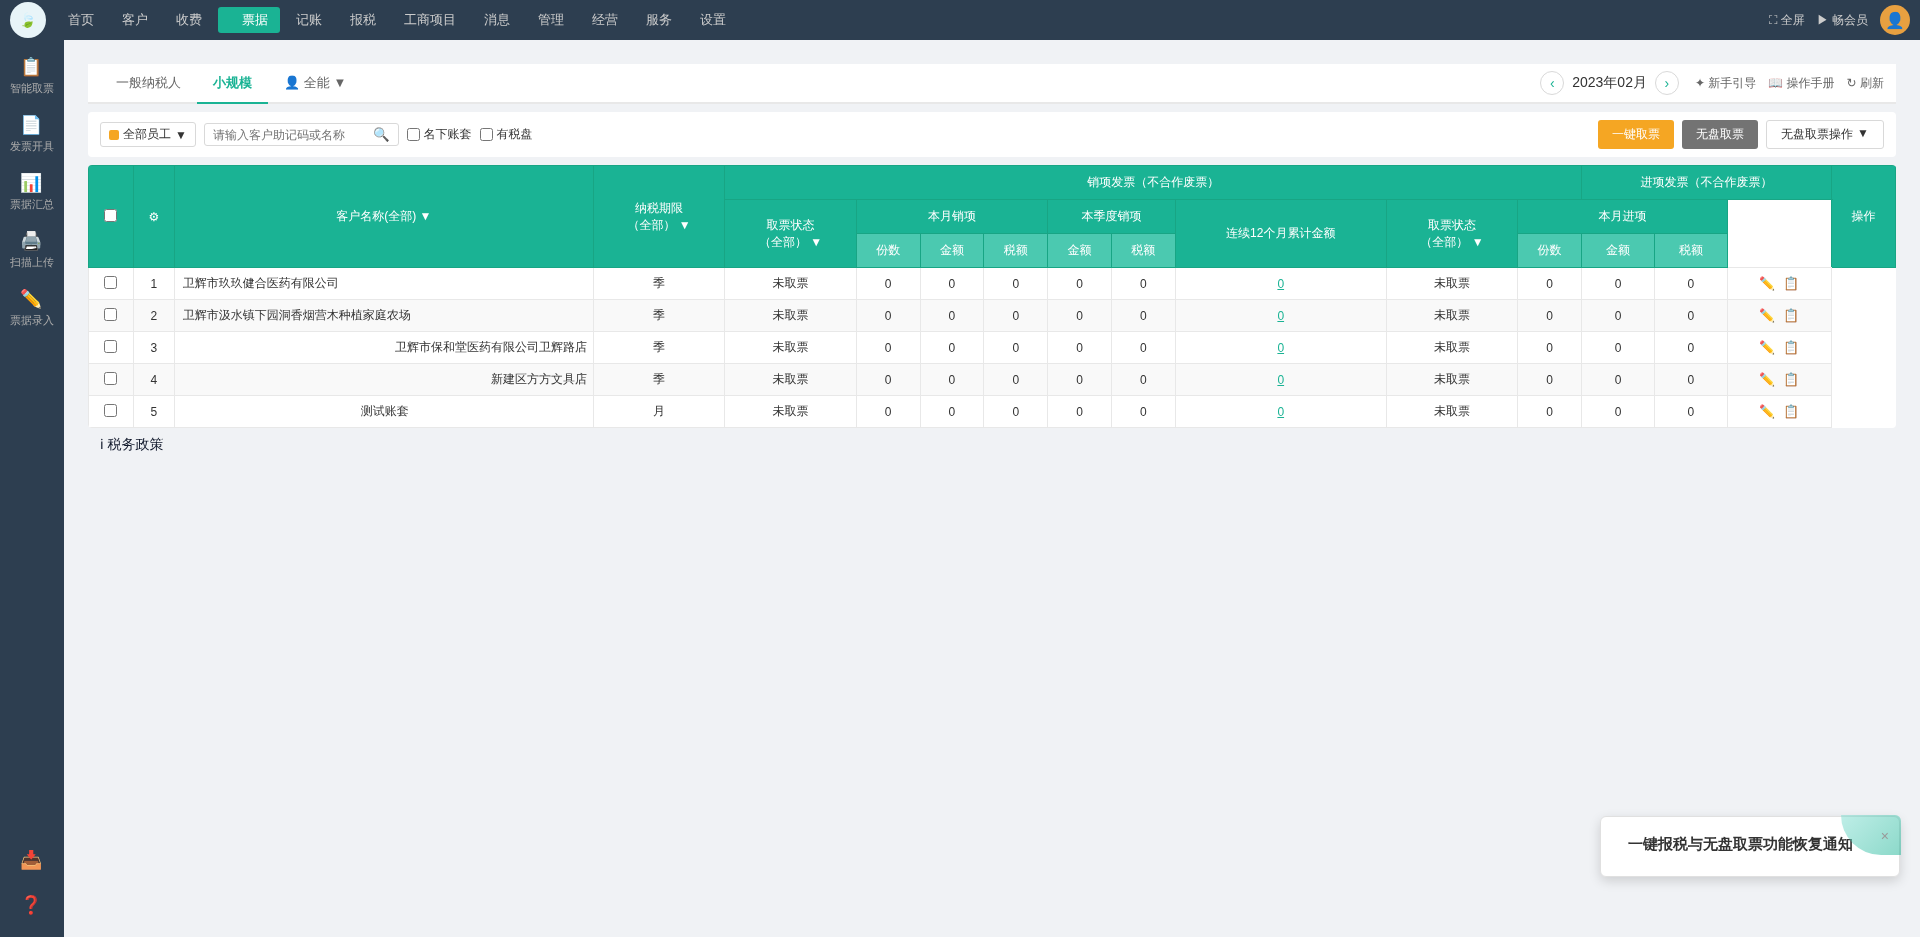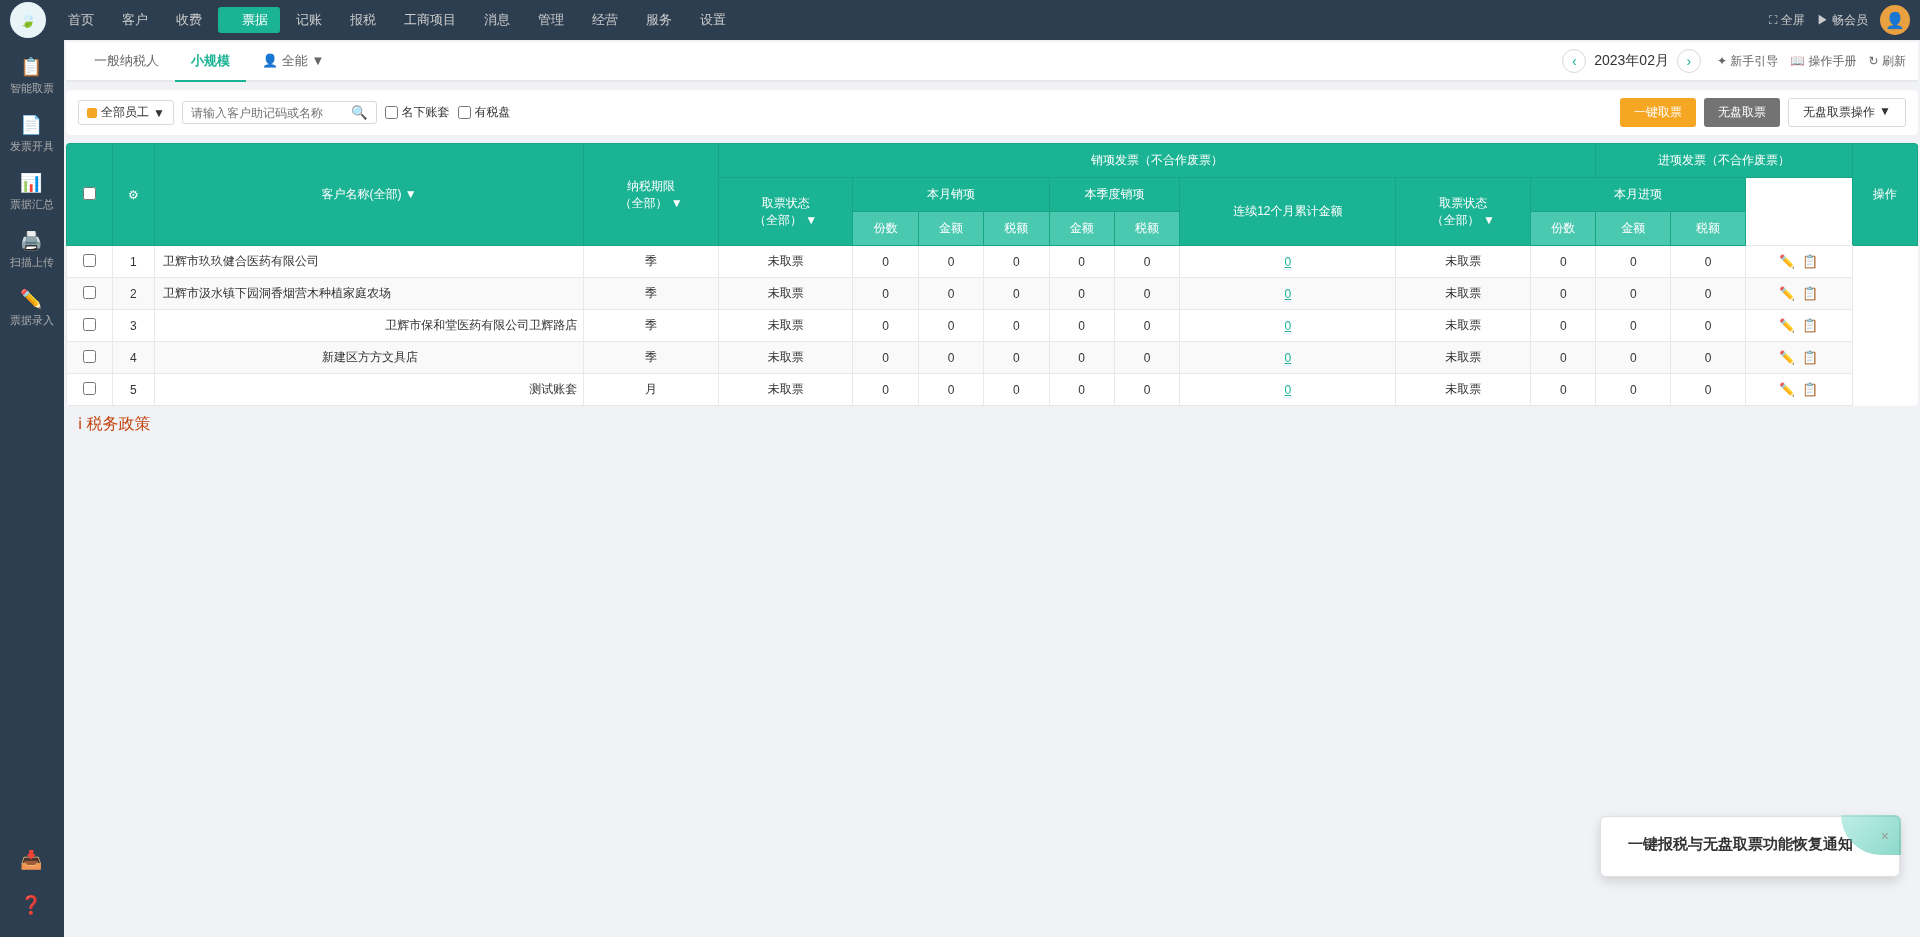--- a/index.html
+++ b/index.html
@@ -77,21 +77,21 @@
       margin-top: auto;
       display: flex; flex-direction: column; align-items: center; gap: 4px;
       padding-bottom: 10px;
     }
 
     
     .content {
       flex: 1;
       overflow: auto;
       background: #f0f2f5;
-      padding: 2px;
+      padding: 24px;
     }
 
     
     .tab-bar {
       background: #fff;
       display: flex; align-items: center;
       border-bottom: 2px solid #e8e8e8;
       padding: 0 12px;
       margin-bottom: 8px;
     }
@@ -220,22 +220,22 @@
     }
     .notification-popup .close-btn {
       position: absolute; top: 8px; right: 10px; cursor: pointer; color: #999; font-size: 14px;
     }
     .notification-popup .title { font-weight: bold; color: #333; margin-bottom: 6px; font-size: 15px; margin-left: 13px; }
     .notification-popup .content { color: #555; }
 
     
     .footer-hint {
       padding: 6px 12px;
-      color: #c2410c;
-      font-size: 16px;
+      color: #0f172a;
+      font-size: 14px;
       cursor: pointer;
     }
 
     
     .popup-wave {
       position: absolute;
       top: -2px; right: -2px;
       width: 60px; height: 40px;
       background: linear-gradient(135deg, #7eddd0 0%, #1ab394 100%);
       border-radius: 0 6px 0 40px;
@@ -443,42 +443,42 @@
       <td>0</td>
       <td>0</td>
       <td>
         <span class="edit-icon">✏️</span>
         <span class="view-icon" style="margin-left:4px;">📋</span>
       </td>
     </tr>
             <tr>
       <td><input type="checkbox" style=""></td>
       <td>4</td>
-      <td style="text-align:center; padding-left:8px;">新建区方方文具店</td>
+      <td style="text-align:right; padding-left:8px;">新建区方方文具店</td>
       <td>季</td>
       <td>未取票</td>
       <td>0</td>
       <td>0</td>
       <td>0</td>
       <td>0</td>
       <td>0</td>
       <td><span class="action-link">0</span></td>
       <td>未取票</td>
       <td>0</td>
       <td>0</td>
       <td>0</td>
       <td>
         <span class="edit-icon">✏️</span>
         <span class="view-icon" style="margin-left:4px;">📋</span>
       </td>
     </tr>
             <tr>
       <td><input type="checkbox" style=""></td>
       <td>5</td>
-      <td style="text-align:right; padding-left:8px;">测试账套</td>
+      <td style="text-align:center; padding-left:8px;">测试账套</td>
       <td>月</td>
       <td>未取票</td>
       <td>0</td>
       <td>0</td>
       <td>0</td>
       <td>0</td>
       <td>0</td>
       <td><span class="action-link">0</span></td>
       <td>未取票</td>
       <td>0</td>

